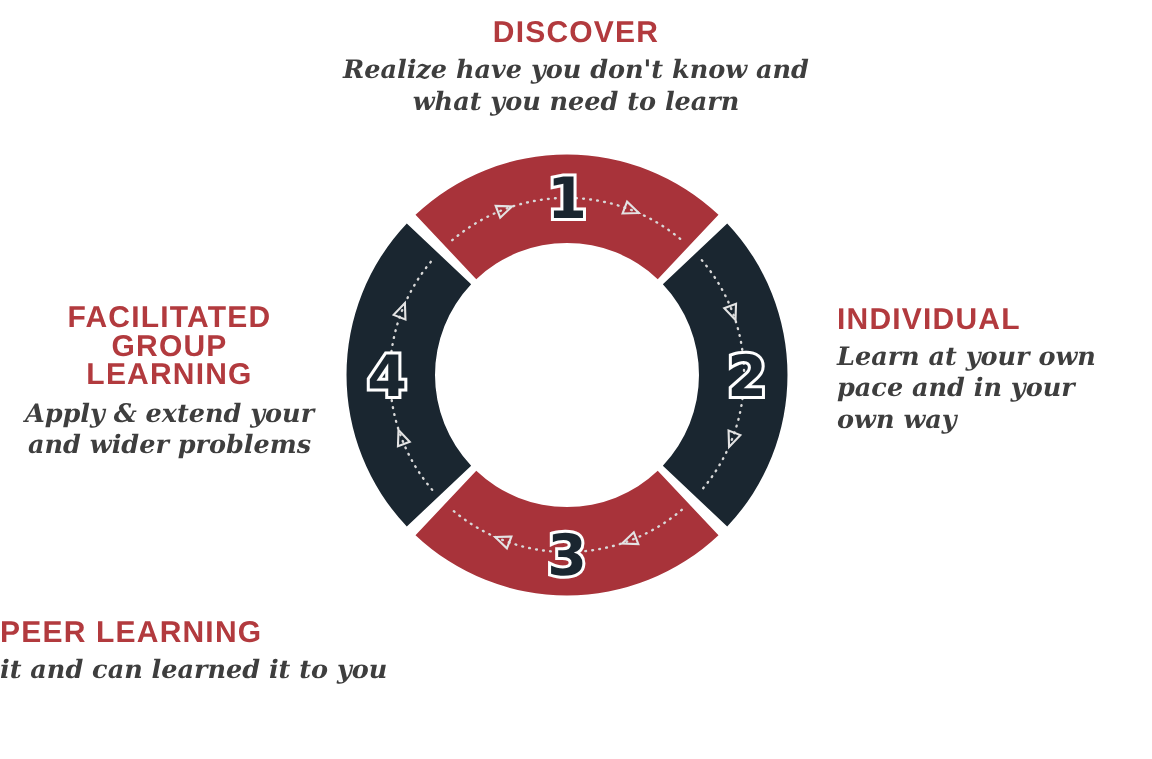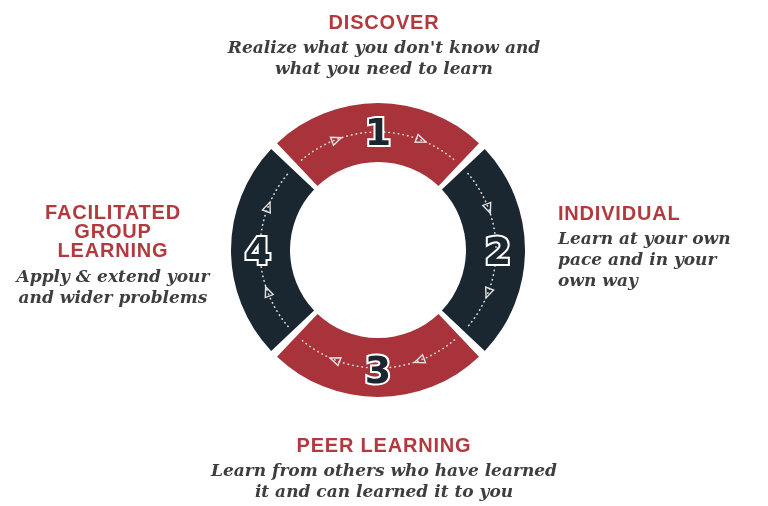--- a/index.html
+++ b/index.html
@@ -52,32 +52,32 @@
     font-size: 17px;
     line-height: 21px;
     color: #3e3e3e;
   }
   .label-top    { left: 0; right: 0; top: 13px; text-align: center; }
   .label-top .body-text { margin-top: 5px; }
   .label-left   { left: 10px; right: 552px; top: 203px; text-align: center; }
   .label-left .body-text { margin-top: 6px; }
   .label-right  { left: 558px; top: 204px; width: 215px; text-align: left; }
   .label-right .body-text { margin-top: 5px; }
-  .label-bottom { left: 0; right: 0; top: 436px; text-align: center; }
+  .label-bottom { left: 0; right: 0; top: 413px; text-align: left; }
   .label-bottom .body-text { margin-top: 5px; }
 </style>
 </head>
 <body>
 
 <div class="stage">
 
   <div class="label label-top">
     <div class="heading">DISCOVER</div>
     <div class="body-text">
-      <div>Realize what you don't know and</div>
+      <div>Realize have you don't know and</div>
       <div>what you need to learn</div>
     </div>
   </div>
 
   <div class="label label-left">
     <div class="heading">
       <div>FACILITATED GROUP</div>
       <div>LEARNING</div>
     </div>
     <div class="body-text">
@@ -91,21 +91,20 @@
     <div class="body-text">
       <div>Learn at your own</div>
       <div>pace and in your</div>
       <div>own way</div>
     </div>
   </div>
 
   <div class="label label-bottom">
     <div class="heading">PEER LEARNING</div>
     <div class="body-text">
-      <div>Learn from others who have learned</div>
       <div>it and can learned it to you</div>
     </div>
   </div>
 
   <svg class="ring-svg" viewBox="-155 -155 310 310">
 
     <path d="M -101.0 -106.8 A 147 147 0 0 1 101.0 -106.8 L 60.5 -63.9 A 88 88 0 0 0 -60.5 -63.9 Z" fill="#a8333a"></path>
 
     <path d="M 106.8 -101.0 A 147 147 0 0 1 106.8 101.0 L 63.9 60.5 A 88 88 0 0 0 63.9 -60.5 Z" fill="#1a2630"></path>
 

